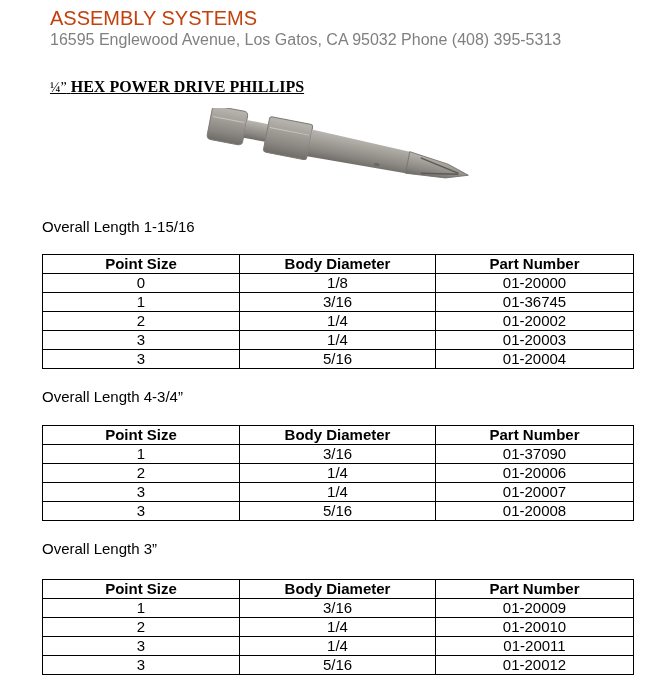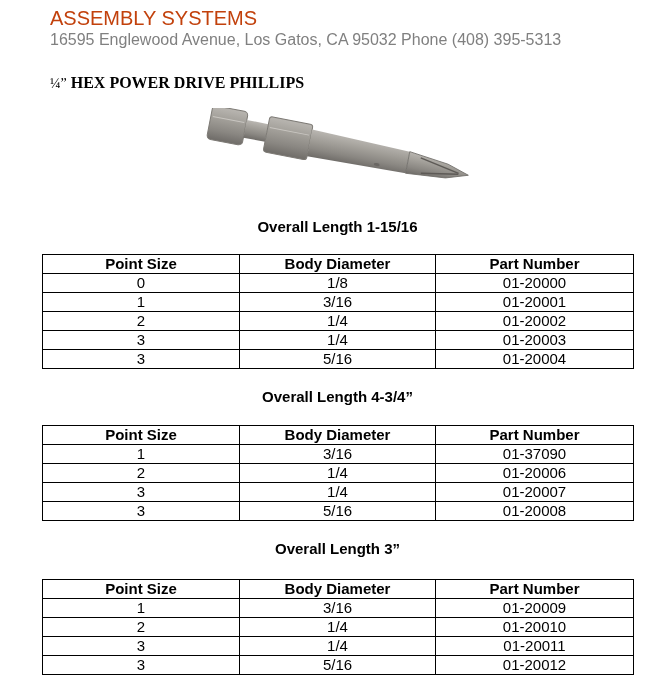--- a/index.html
+++ b/index.html
@@ -10,30 +10,30 @@
       line-height: 24px; white-space: nowrap;
     }
     .company-address {
       position: absolute; left: 50px; top: 30px;
       font-family: "Liberation Sans", sans-serif; font-size: 16px; color: #808080;
       line-height: 20px; white-space: nowrap;
     }
     .product-title {
       position: absolute; left: 50px; top: 73px;
       font-family: "Liberation Serif", serif; font-size: 16px; color: #000;
-      line-height: 20px; white-space: nowrap;
+      line-height: 28px; white-space: nowrap; text-decoration: underline;
     }
     .product-title .frac { font-weight: normal; font-size: 14px; }
     .product-title .name { font-weight: bold; }
     .product-image {
       position: absolute; left: 198px; top: 108px; width: 285px; height: 92px;
     }
     .section-heading {
-      position: absolute; left: 42px; width: 591px; text-align: center;
-      font-family: "Liberation Sans", sans-serif; font-weight: bold; font-size: 15px;
+      position: absolute; left: 42px; width: 591px; 
+      font-family: "Liberation Sans", sans-serif; font-weight: normal; font-size: 15px;
       color: #000; line-height: 18px;
     }
     table.spec {
       position: absolute; left: 42px; width: 591px;
       border-collapse: collapse; table-layout: fixed;
       font-family: "Liberation Sans", sans-serif; font-size: 15px; color: #000;
     }
     table.spec th, table.spec td {
       border: 1px solid #000; height: 18px; padding: 0; line-height: 18px;
       text-align: center;
@@ -98,21 +98,21 @@
   </thead>
   <tbody>
     <tr>
       <td>0</td>
       <td>1/8</td>
       <td>01-20000</td>
     </tr>
     <tr>
       <td>1</td>
       <td>3/16</td>
-      <td>01-20001</td>
+      <td>01-36745</td>
     </tr>
     <tr>
       <td>2</td>
       <td>1/4</td>
       <td>01-20002</td>
     </tr>
     <tr>
       <td>3</td>
       <td>1/4</td>
       <td>01-20003</td>

